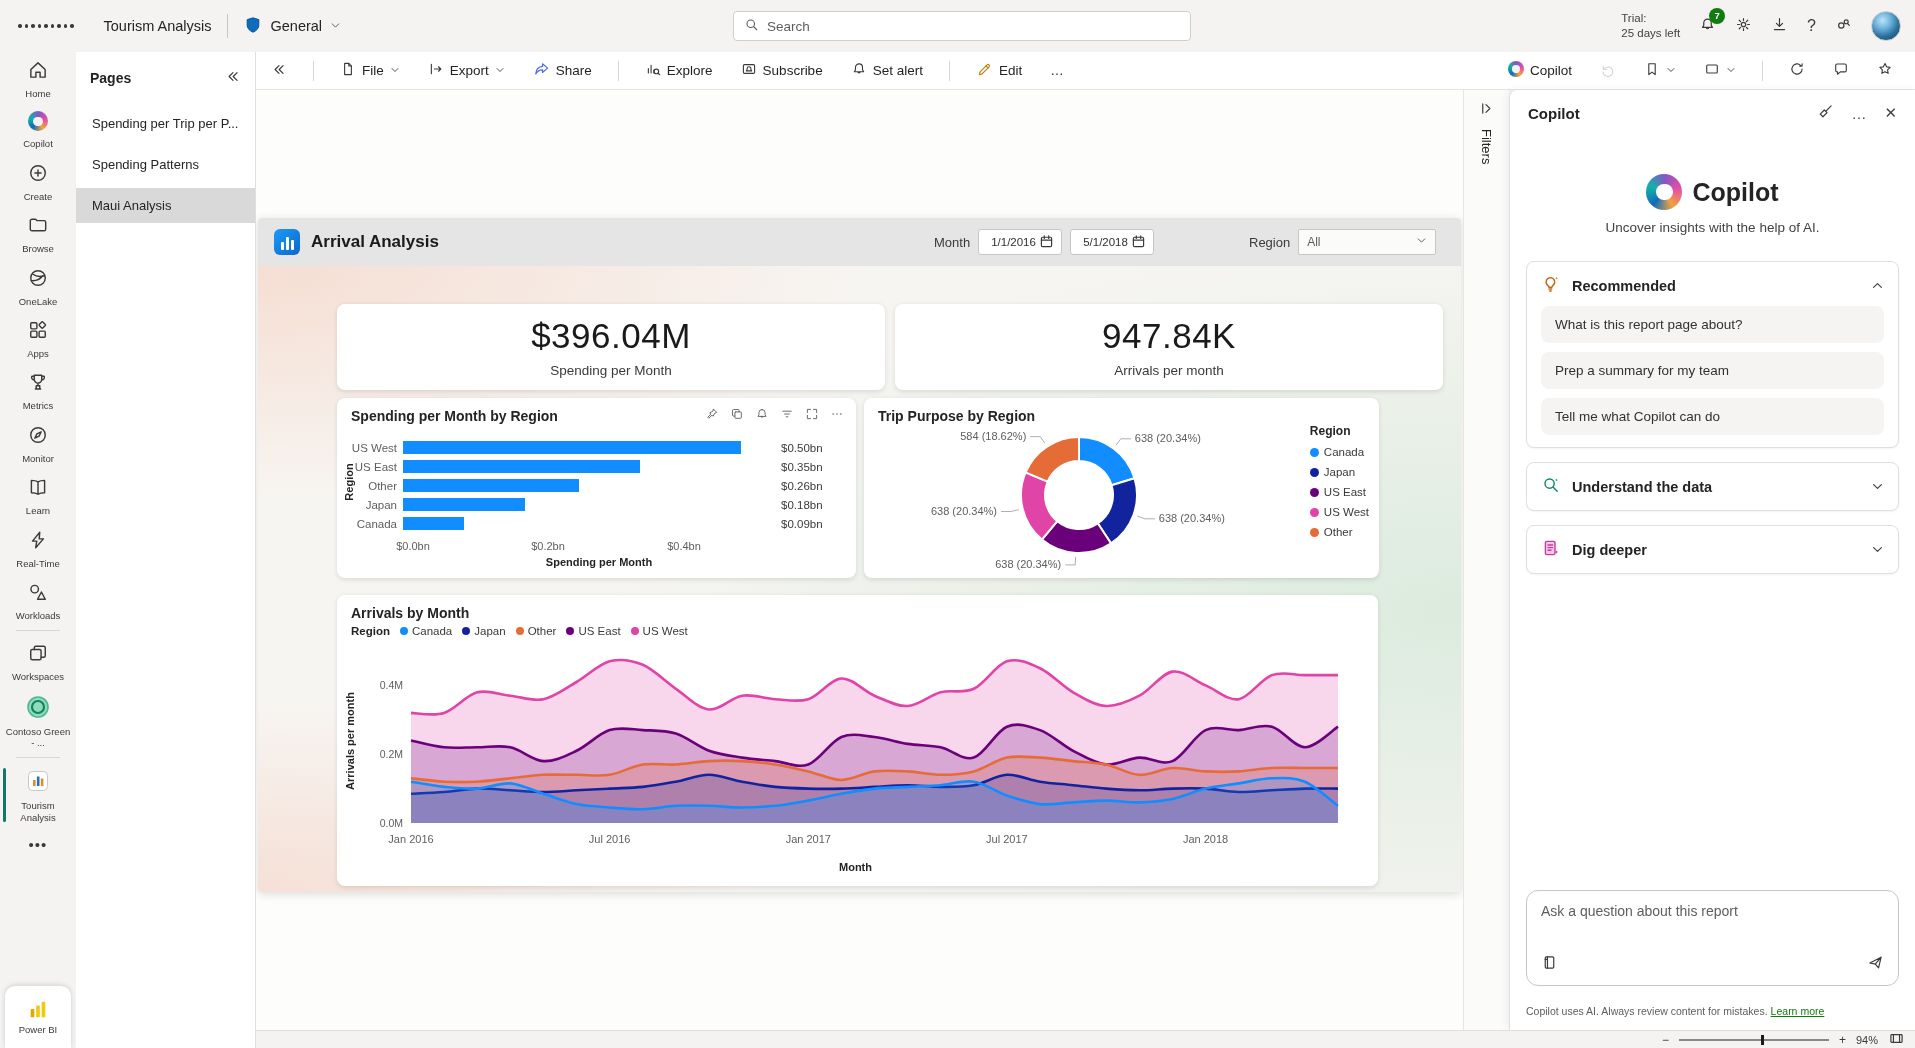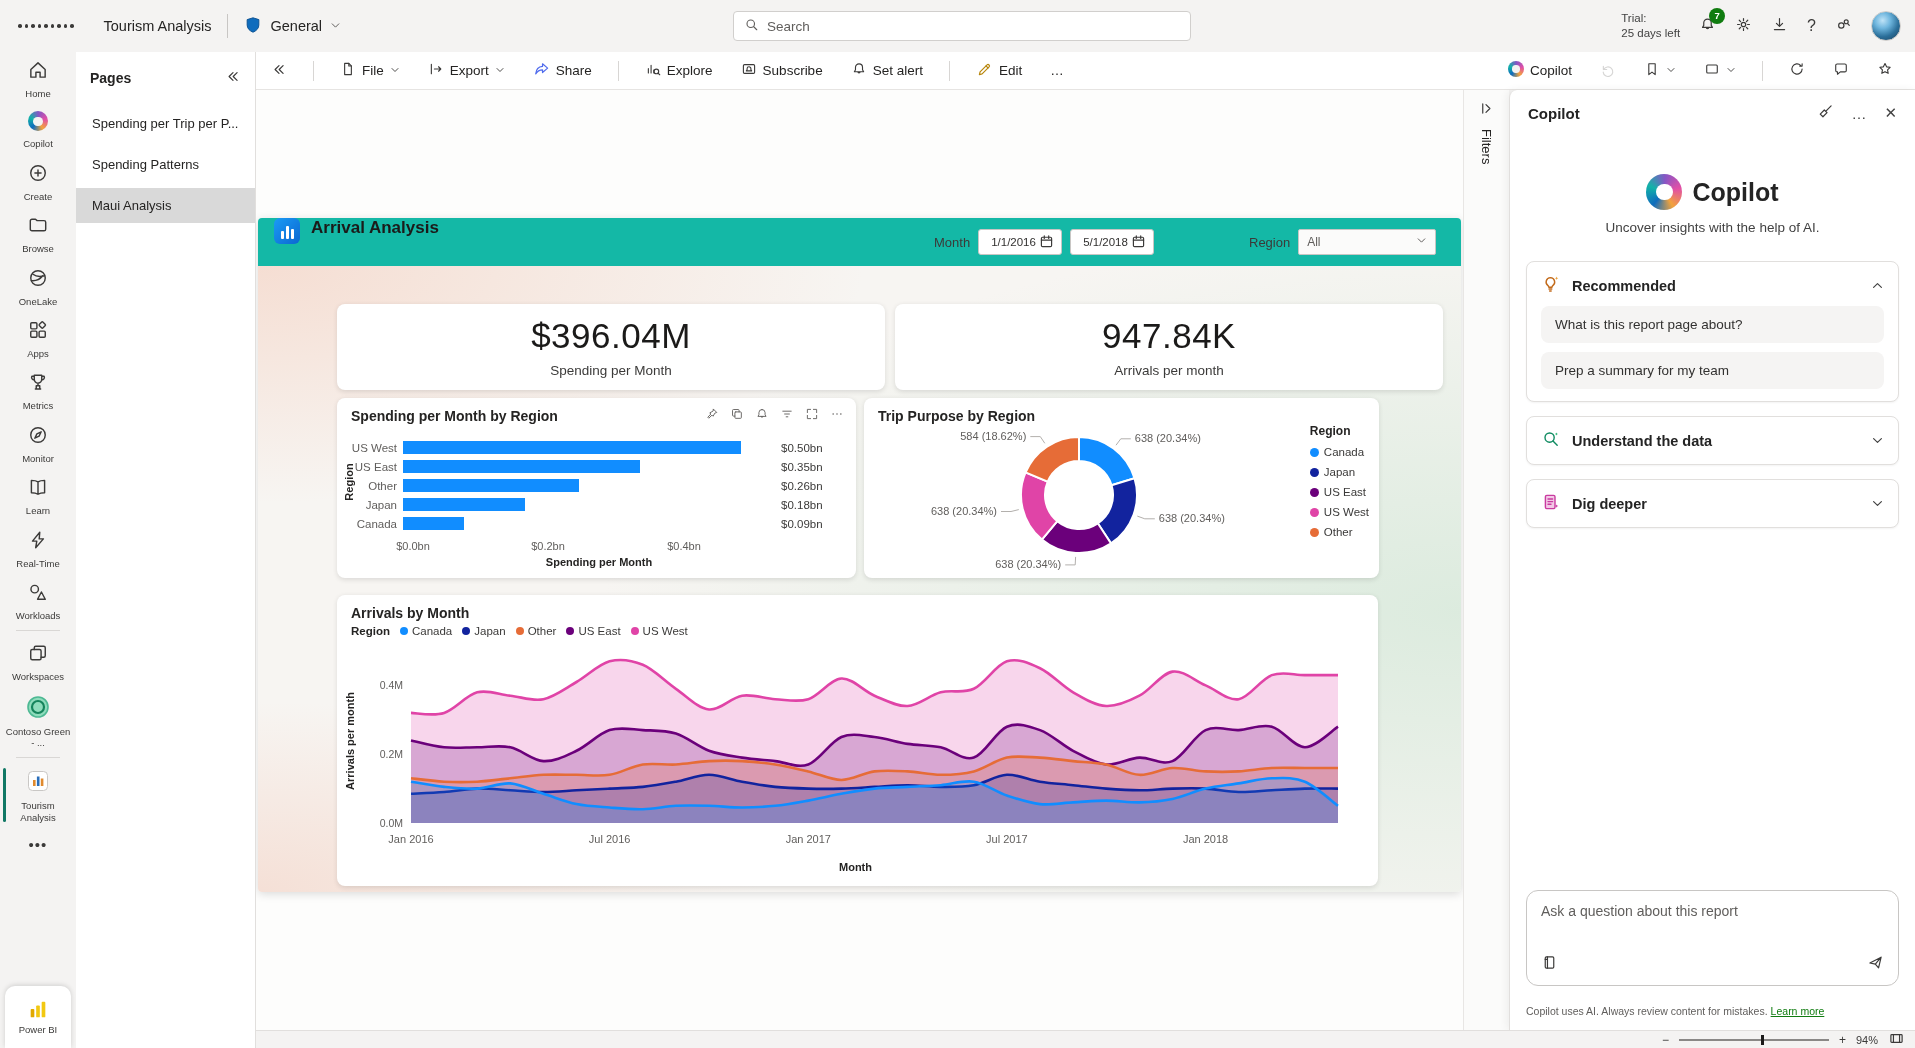--- a/index.html
+++ b/index.html
@@ -45,21 +45,21 @@
   
   .toolbar{position:absolute;left:256px;top:52px;right:0;height:38px;background:#fff;border-bottom:1px solid #e6e4e2;display:flex;align-items:center}
   .tbL{display:flex;align-items:center;gap:12px;margin-left:6px}
   .tbtn{display:flex;align-items:center;gap:6px;padding:5px 8px;border-radius:4px;font-size:13.5px;color:#252423;cursor:pointer;white-space:nowrap}
   .tdiv{width:1px;height:20px;background:#d8d6d4;margin:0 6px}
   .tbR{margin-left:auto;display:flex;align-items:center;gap:12px;margin-right:14px}
 
   
   .canvas{position:absolute;left:256px;top:90px;width:1207px;bottom:18px;background:#fdfdfc;overflow:hidden}
   .report{position:absolute;left:2px;top:128px;width:1203px;height:674px;border-radius:4px;box-shadow:0 2px 10px rgba(0,0,0,.14);background:#fff}
-  .report-head{height:48px;display:flex;padding:0 16px;position:relative;background:#14b8a6;border-radius:4px 4px 0 0}
+  .report-head{height:48px;display:flex;align-items:center;padding:0 16px;position:relative;background:#e5e5e5;border-radius:4px 4px 0 0}
   .rep-icon{width:26px;height:26px;border-radius:6px;background:linear-gradient(135deg,#1a9bf5,#0b67d0);display:flex;align-items:end;justify-content:center;gap:2px;padding-bottom:5px}
   .rep-icon i{display:block;width:3px;background:#fff;border-radius:1px}
   .report-title{margin-left:11px;font-size:17px;font-weight:700;color:#1b1a19}
   .hgroup{position:absolute;top:11px;display:flex;align-items:center;gap:8px;font-size:13px;color:#3b3a39}
   .datebox{width:84px;height:26px;background:#fff;border:1px solid #c8c6c4;border-radius:3px;display:flex;align-items:center;justify-content:space-between;padding:0 6px 0 12px;font-size:11.5px;color:#323130;cursor:pointer}
   .selbox{width:138px;height:26px;background:#fbfbfa;border:1px solid #c8c6c4;border-radius:2px;display:flex;align-items:center;justify-content:space-between;padding:0 8px;font-size:12px;color:#605e5c;cursor:pointer}
   .report-body{position:absolute;left:0;right:0;top:48px;bottom:0;border-radius:0 0 4px 4px;
     background:
       radial-gradient(120% 90% at 0% 0%,rgba(244,203,185,.55) 0%,rgba(244,203,185,0) 42%),
       radial-gradient(110% 80% at 0% 100%,rgba(243,203,187,.5) 0%,rgba(243,203,187,0) 38%),
@@ -689,20 +689,21 @@
               </svg></span>
       <span>Recommended</span>
       <span class="chev-right">
               <svg width="13" height="13" viewBox="0 0 20 20" fill="none" stroke="#424242" stroke-width="1.8" stroke-linecap="round" stroke-linejoin="round">
                 <path d="M4 13l6-6 6 6"></path>
               </svg>
             </span>
     </div>
           <div class="cp-chip">What is this report page about?</div>
           <div class="cp-chip">Prep a summary for my team</div>
+          <div class="cp-chip">Tell me what Copilot can do</div>
         </div>
         <div class="cp-card">
     <div class="cp-card-head">
       <span><svg width="20" height="20" viewBox="0 0 20 20" fill="none" stroke="#0e8a60" stroke-width="1.4" stroke-linecap="round" stroke-linejoin="round">
                 <circle cx="8.6" cy="8.6" r="4.6"></circle>
                 <path d="M12 12l4.2 4.2"></path>
                 <path d="M15.4 3.4l.5 1.1 1.1.5-1.1.5-.5 1.1-.5-1.1-1.1-.5 1.1-.5z" fill="#2bb673" stroke="none"></path>
               </svg></span>
       <span>Understand the data</span>
       <span class="chev-right">

